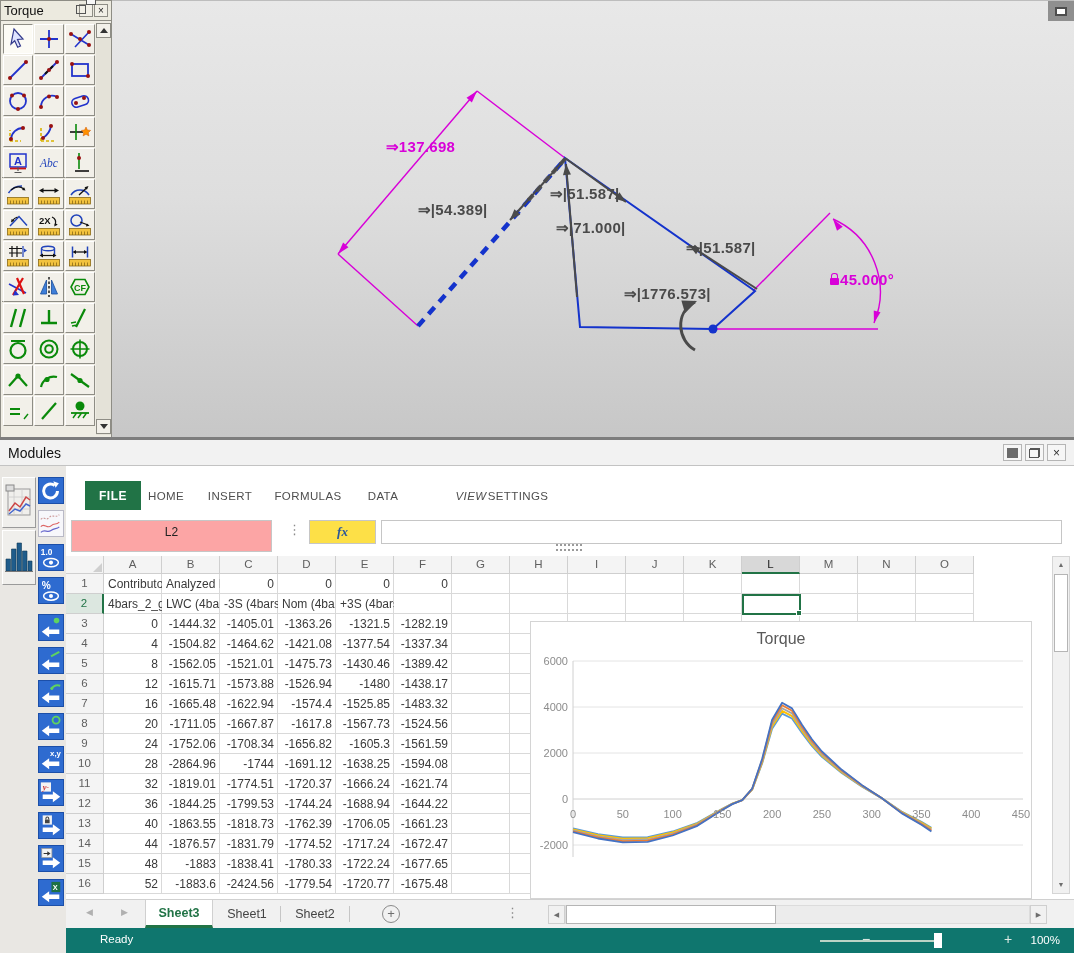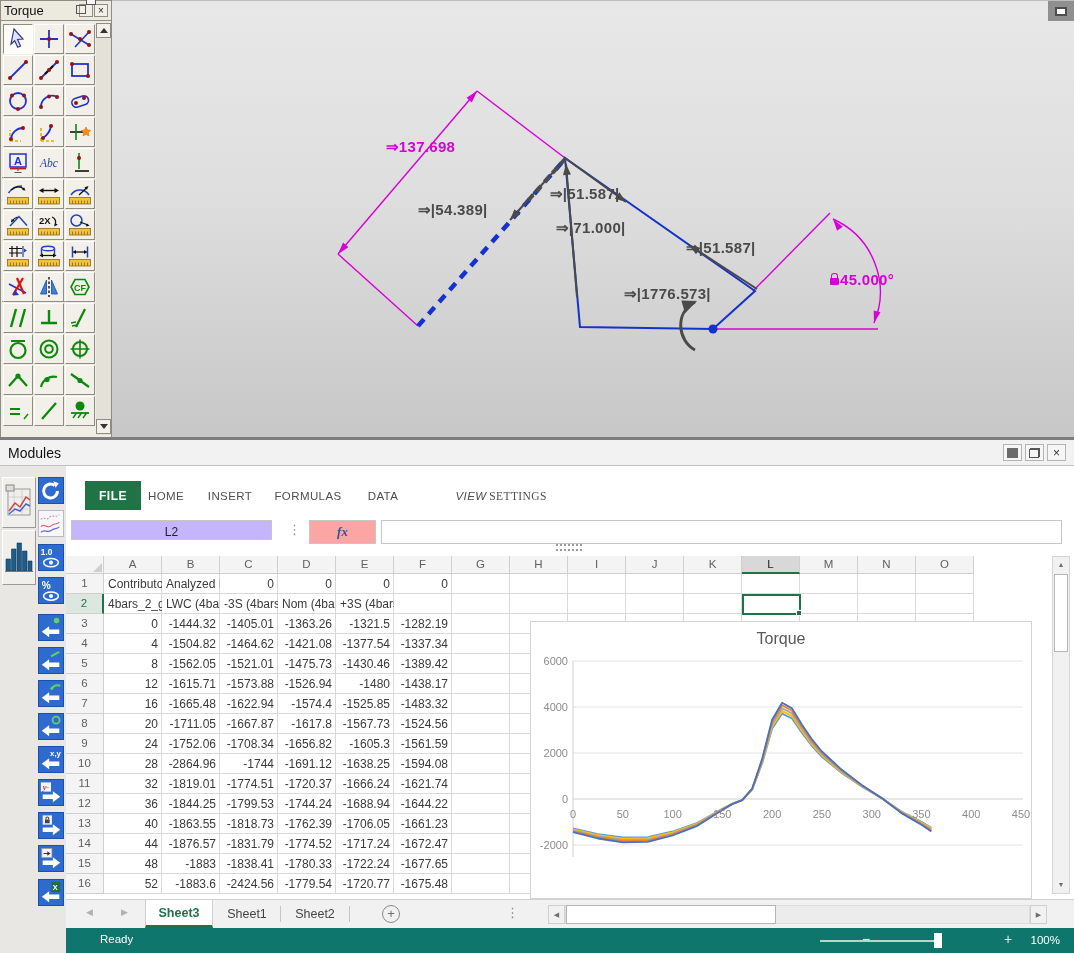--- a/index.html
+++ b/index.html
@@ -37,23 +37,23 @@
   .rsq:after{content:"";position:absolute;left:0;bottom:0;width:8px;height:7px;border:1px solid #555;background:#f6f6f6}
   .mod-body{position:absolute;left:0;top:466px;width:66px;height:487px;background:#e9e7e3}
   .side-btn{position:absolute;background:#f0efec;border-top:1px solid #fff;border-left:1px solid #fff;border-right:1px solid #9a9a9a;border-bottom:1px solid #9a9a9a;display:flex;align-items:center;justify-content:center}
   .btool{position:absolute;left:38px;width:26px;height:27px;background:#2e6bd0;border:1px solid #1c4fa8;display:flex;align-items:center;justify-content:center}
   .btool.light{background:#f7f7fb;border:1px solid #b9b9c6}
   .btool svg{width:24px;height:24px}
   .sheet-bg{position:absolute;left:66px;top:466px;width:1008px;height:462px;background:#fff}
   
   .file-tab{position:absolute;top:481px;height:29px;background:#217346;color:#fff;font-weight:bold;font-size:12px;display:flex;align-items:center;justify-content:center;letter-spacing:.5px}
   .ribbon-tab{position:absolute;top:481px;height:29px;font-size:11.5px;color:#4e4e4e;display:flex;align-items:center;justify-content:center;letter-spacing:.4px}
-  .namebox{position:absolute;left:71px;top:520px;width:201px;height:20px;border:1px solid #c6c6c6;background:#c4b5fd;font-size:12px;color:#222;text-align:center;line-height:22px}
+  .namebox{position:absolute;left:71px;top:520px;width:201px;height:32px;border:1px solid #c6c6c6;background:#fca5a5;font-size:12px;color:#222;text-align:center;line-height:22px}
   .fdots{position:absolute;left:288px;top:522px;color:#8a8a8a;font-size:13px}
-  .fxbox{position:absolute;left:309px;top:520px;width:67px;height:24px;border:1px solid #c6c6c6;background:#fca5a5;color:#2b579a;font:italic bold 13px "Liberation Serif",serif;text-align:center;line-height:22px}
+  .fxbox{position:absolute;left:309px;top:520px;width:67px;height:24px;border:1px solid #c6c6c6;background:#fde047;color:#2b579a;font:italic bold 13px "Liberation Serif",serif;text-align:center;line-height:22px}
   .fbar{position:absolute;left:381px;top:520px;width:681px;height:24px;border:1px solid #c6c6c6;background:#fff;font-size:12px;line-height:22px;padding:0 4px;color:#222}
   .dotmark{position:absolute;left:556px;top:544px;width:26px;height:7px;border-top:2px dotted #9a9a9a;border-bottom:2px dotted #9a9a9a}
   
   #grid{position:absolute;left:66px;top:556px;width:908px;height:338px;background-color:#fff;
     background-image:repeating-linear-gradient(to right,transparent 0,transparent 57px,#d9d9d9 57px,#d9d9d9 58px),repeating-linear-gradient(to bottom,transparent 0,transparent 19px,#d9d9d9 19px,#d9d9d9 20px);
     background-position:38px 0,0 18px}
   .gh{position:absolute;background:#f4f4f4;border-right:1px solid #cfcfcf;border-bottom:1px solid #cfcfcf;color:#5f5f5f;font-size:11.5px;text-align:center;line-height:17px}
   .gh.rowh{line-height:19px}
   .gh.selcol{background:#d8d8d8;border-bottom:2px solid #217346;color:#222}
   .gh.selrow{background:#dce7e0;color:#217346;border-right:2px solid #217346}
@@ -562,21 +562,21 @@
       </div>
     </div>
   <div class="sheet-bg"></div>
   <div id="ribbon">
       <div class="file-tab" style="left: 85px; width: 56px;">FILE</div>
       <div class="ribbon-tab" style="left: 146px; width: 40px;">HOME</div>
       <div class="ribbon-tab" style="left: 207px; width: 46px;">INSERT</div>
       <div class="ribbon-tab" style="left: 272px; width: 72px;">FORMULAS</div>
       <div class="ribbon-tab" style="left: 364px; width: 38px;">DATA</div>
       <div class="ribbon-tab" style="left: 454px; width: 34px; font-style: italic;">VIEW</div>
-      <div class="ribbon-tab" style="left: 487px; width: 62px; font-family: Liberation Serif, serif;">SETTINGS</div>
+      <div class="ribbon-tab" style="left: 487px; width: 62px;">SETTINGS</div>
     </div>
 
   <div class="namebox">L2</div>
   <div class="fdots">⋮</div>
   <div class="fxbox">fx</div>
   <div class="fbar"></div>
   <div class="dotmark"></div>
 
   <div id="grid">
       <div class="gh" style="left:0;top:0;width:38px;height:18px">

